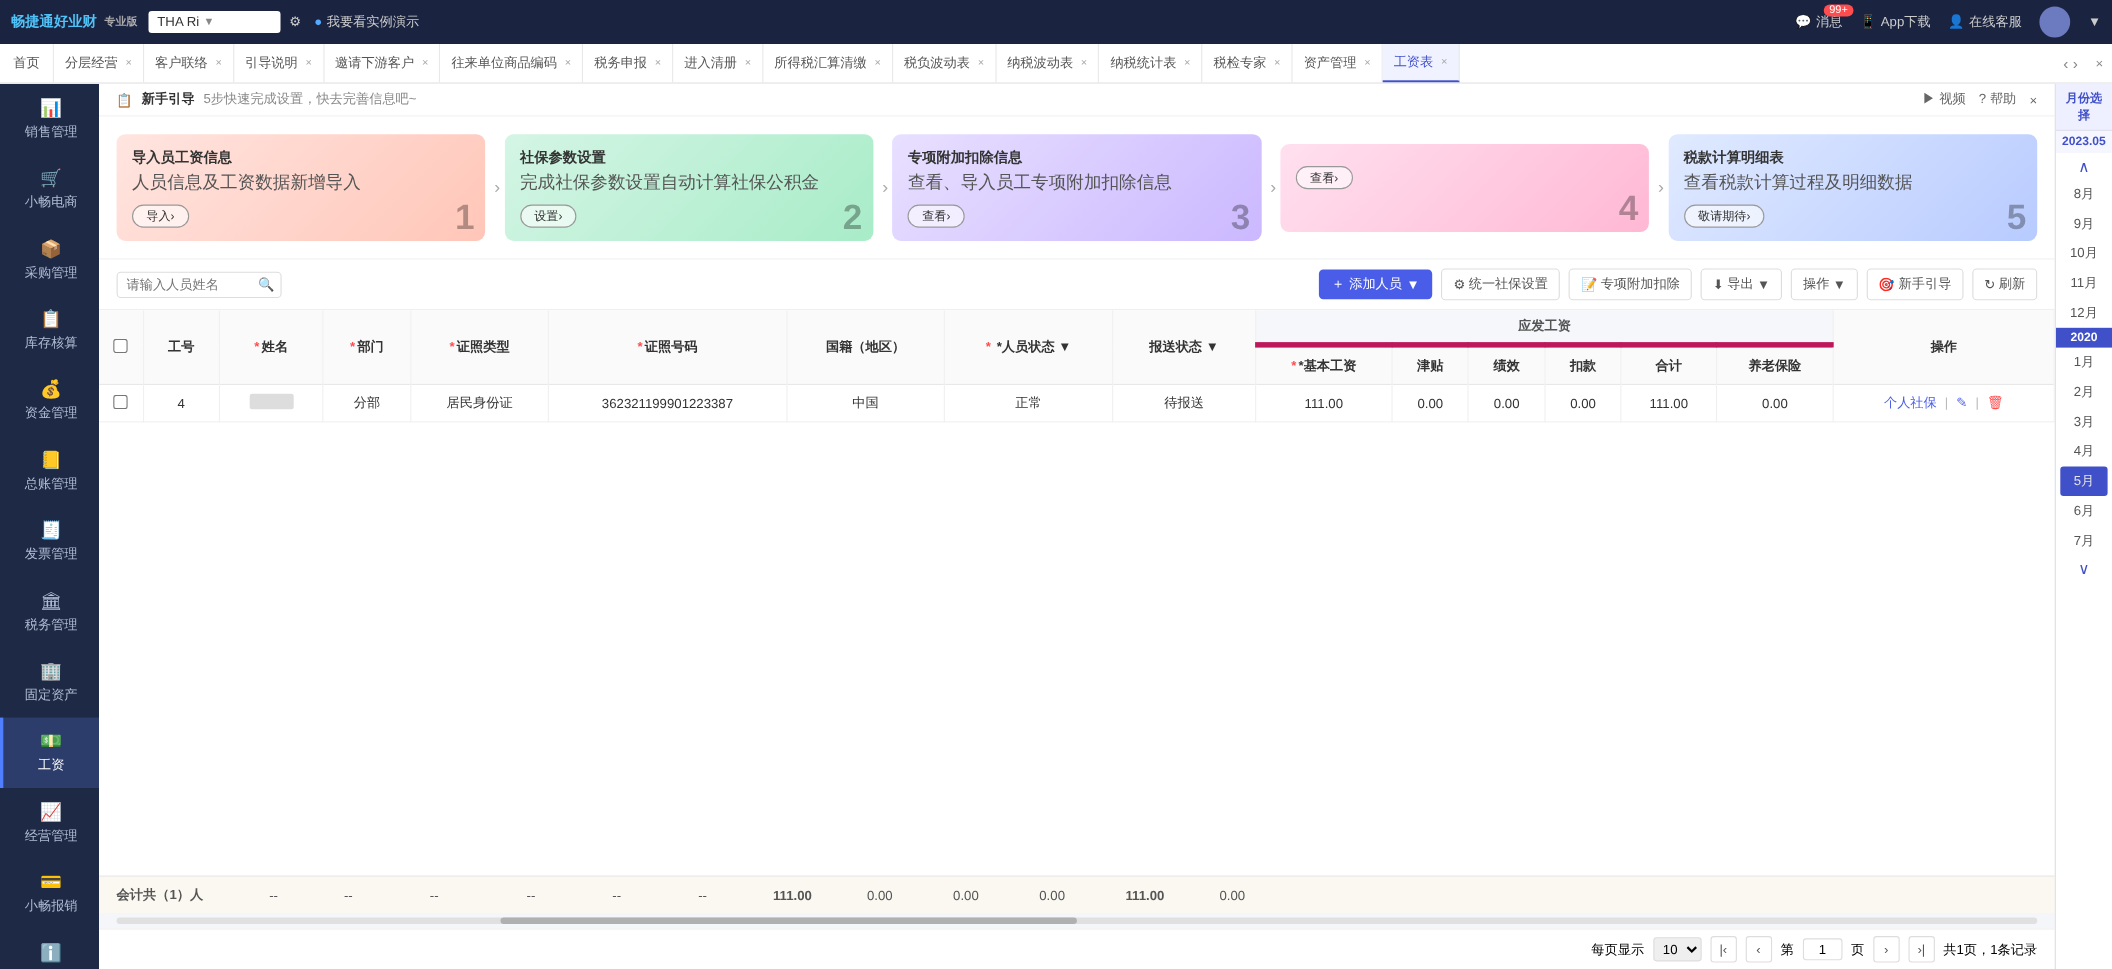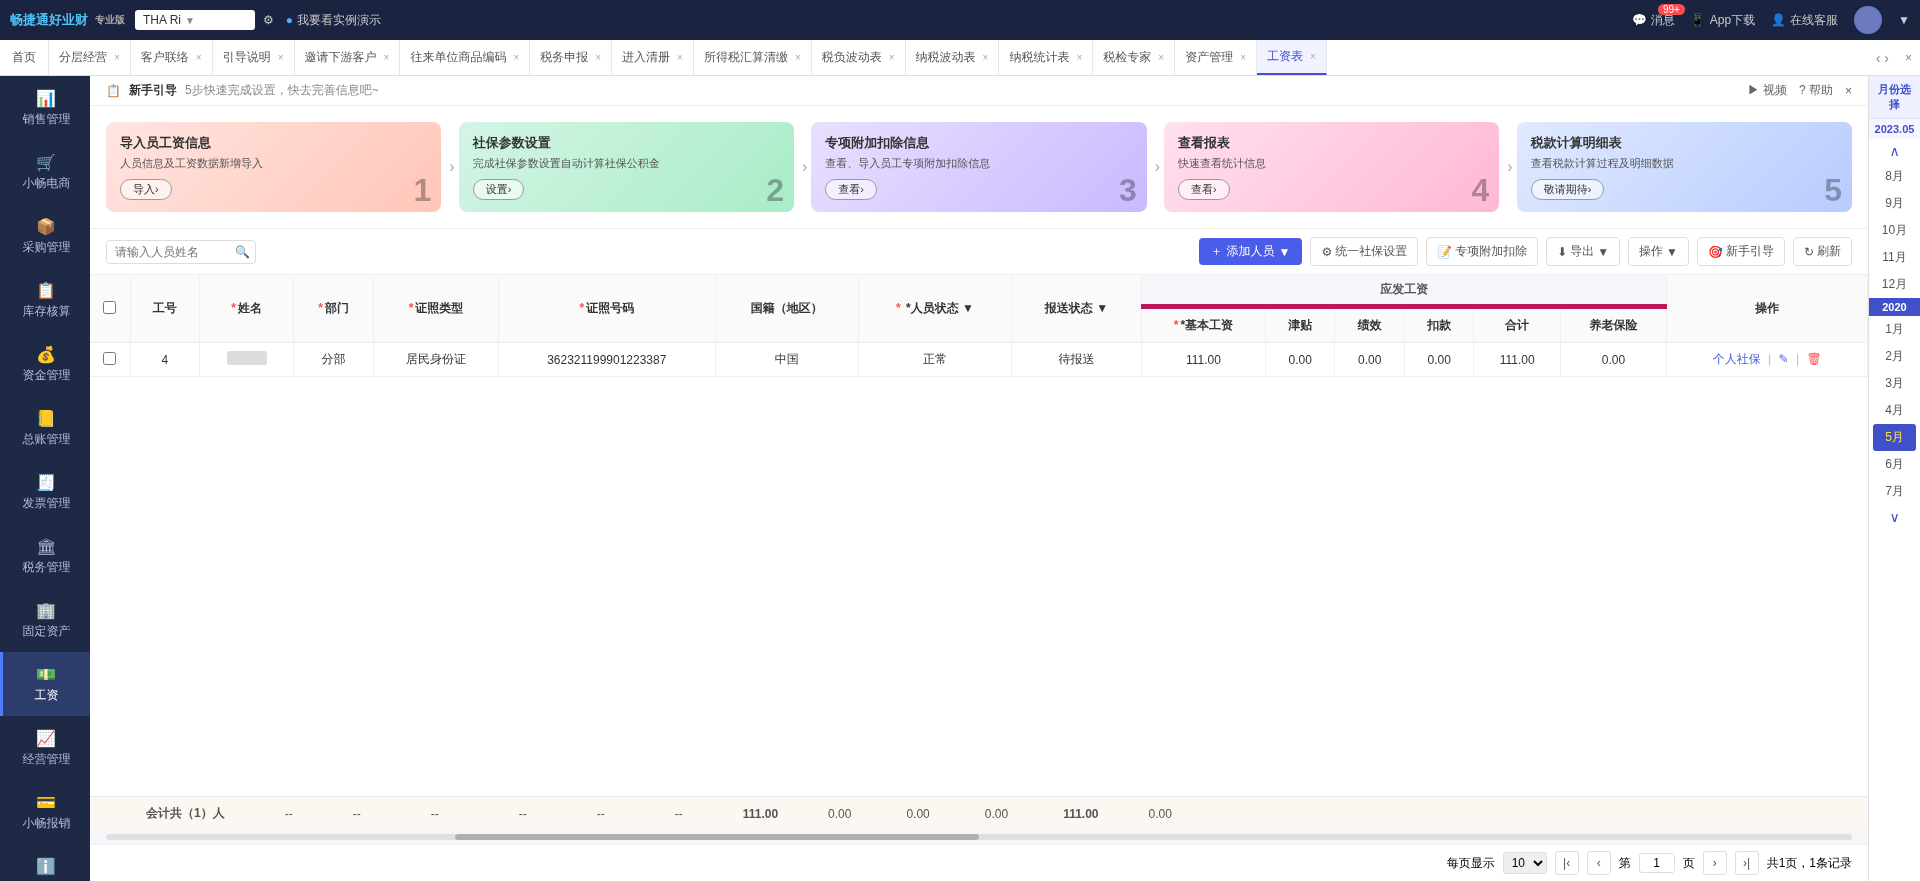--- a/index.html
+++ b/index.html
@@ -254,21 +254,21 @@
     .step-number {
       font-size: 32px;
       font-weight: bold;
       opacity: 0.3;
       position: absolute;
       bottom: 6px;
       right: 10px;
       line-height: 1;
     }
     .step-title { font-size: 13px; font-weight: bold; color: #333; margin-bottom: 4px; }
-    .step-desc { font-size: 11px; color: #555; line-height: 1.4; }
+    .step-desc { font-size: 16px; color: #555; line-height: 1.4; }
     .step-btn {
       display: inline-block;
       margin-top: 8px;
       padding: 2px 12px;
       border-radius: 12px;
       border: 1px solid #999;
       background: rgba(255,255,255,0.6);
       font-size: 11px;
       cursor: pointer;
       color: #333;
@@ -402,21 +402,21 @@
     .table-footer {
       background: #faf8f0;
       padding: 8px 16px;
       display: flex;
       align-items: center;
       font-size: 12px;
       color: #555;
       border-top: 1px solid #e8e8e8;
       flex-shrink: 0;
     }
-    .footer-summary { font-weight: 600; margin-left: 40px; }
+    .footer-summary { font-weight: 600; }
     .footer-summary span { margin-right: 20px; }
 
     
     .pagination-bar {
       background: #fff;
       padding: 6px 16px;
       display: flex;
       align-items: center;
       justify-content: flex-end;
       gap: 8px;
@@ -511,21 +511,21 @@
     }
     .month-item {
       text-align: center;
       padding: 5px 2px;
       font-size: 12px;
       cursor: pointer;
       color: #555;
     }
     .month-item.active {
       background: #4050c8;
-      color: #fde047;
+      color: #e5e5e5;
       border-radius: 3px;
       margin: 0 4px;
     }
     .month-item.year-label {
       background: #4050c8;
       color: #fff;
       font-weight: bold;
       font-size: 11px;
       padding: 3px 2px;
     }
@@ -698,24 +698,20 @@
             <div class="step-title">专项附加扣除信息</div>
             <div class="step-desc">查看、导入员工专项附加扣除信息</div>
           </div>
           <div><button class="step-btn">查看›</button></div>
           <span class="step-number">3</span>
         </div>
 
         <div class="step-arrow">›</div>
 
         <div class="step-card step4">
-          <div>
-            <div class="step-title">查看报表</div>
-            <div class="step-desc">快速查看统计信息</div>
-          </div>
           <div><button class="step-btn">查看›</button></div>
           <span class="step-number">4</span>
         </div>
 
         <div class="step-arrow">›</div>
 
         <div class="step-card step5">
           <div>
             <div class="step-title">税款计算明细表</div>
             <div class="step-desc">查看税款计算过程及明细数据</div>

